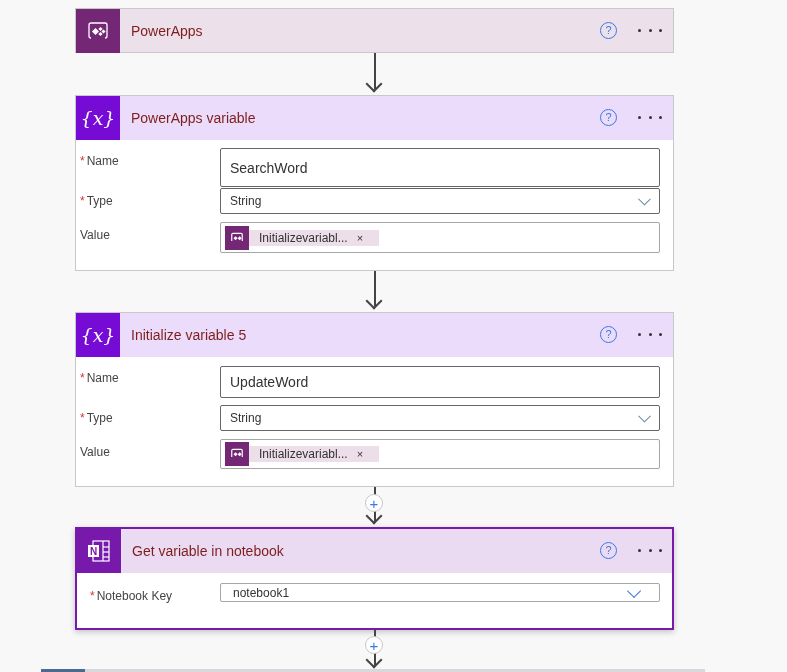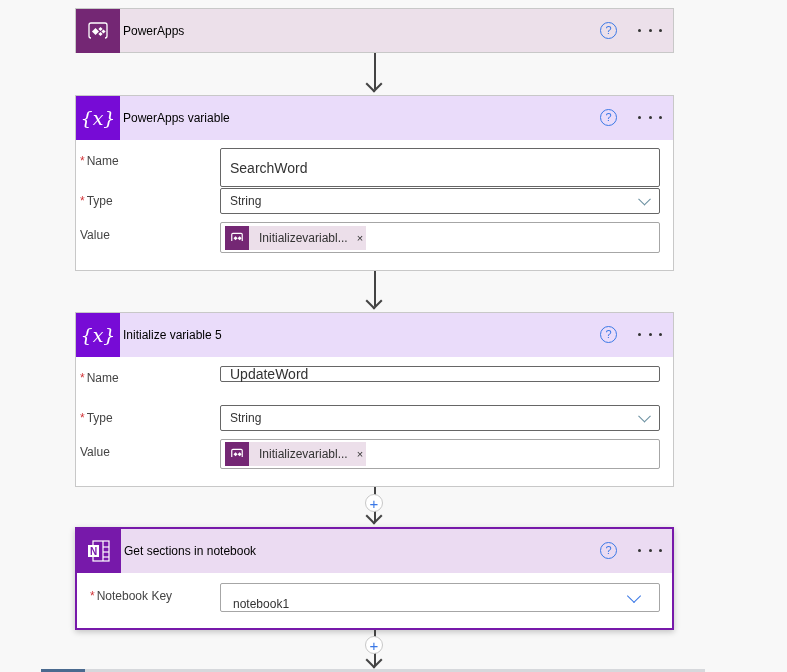--- a/index.html
+++ b/index.html
@@ -21,21 +21,21 @@
       box-shadow: 0 2px 6px rgba(0,0,0,0.22);
     }
     .card-header {
       height: 44px; display: flex; align-items: center; position: relative;
     }
     .card-icon {
       width: 44px; height: 44px; display: flex; align-items: center; justify-content: center;
       flex: 0 0 44px;
     }
     .card-title {
-      margin-left: 3px; font-size: 12px; color: #000000; flex: 1;
+      margin-left: 11px; font-size: 14px; color: #7f1d1d; flex: 1;
     }
     .help-icon {
       width: 15px; height: 15px; border: 1.2px solid #3a78e6; border-radius: 50%;
       color: #3a78e6; font-size: 11px; display: flex; align-items: center; justify-content: center;
       position: absolute; right: 56px; top: 13px; line-height: 1;
     }
     .more-icon {
       position: absolute; right: 11px; top: 12px; width: 24px; height: 18px;
       display: flex; align-items: center; justify-content: space-between;
     }
@@ -51,22 +51,22 @@
     }
     .select { font-size: 12px; }
     .chev {
       position: absolute; right: 10px; top: 50%; width: 8px; height: 8px;
       border-right: 1px solid #6a8fa0; border-bottom: 1px solid #6a8fa0;
       transform: translateY(-70%) rotate(45deg);
     }
     .chev.blue { border-color: #3a78e6; border-width: 1.6px; width: 9px; height: 9px; right: 20px; }
     .value-box { border-color: #a6a6a6; padding-left: 4px; }
     .token {
-      display: flex; align-items: center; background: #ecdfea; height: 24px;
-      padding-right: 3px; font-size: 12px; color: #333;
+      display: flex; align-items: center; background: #ecdfea; height: 16px;
+      padding-right: 16px; font-size: 12px; color: #333;
     }
     .token-icon {
       width: 24px; height: 24px; background: #742774; display: flex; align-items: center; justify-content: center;
       margin-right: 10px;
     }
     .token-close { margin-left: 9px; font-size: 11px; color: #333; }
     .connector-line { position: absolute; width: 2px; background: #444; left: 374px; }
     .arrow {
       position: absolute; left: 368px; width: 10px; height: 10px;
       border-right: 2px solid #444; border-bottom: 2px solid #444; transform: rotate(45deg);
@@ -163,21 +163,21 @@
     <div class="help-icon">
         <span>?</span>
       </div>
     <div class="more-icon">
         <span></span>
         <span></span>
         <span></span>
       </div>
   </div>
   <div class="field-label" style="top:58px;"><span class="req">*</span><span>Name</span></div>
-  <div class="input" style="top:53px; height:16px;">
+  <div class="input" style="top:53px; height:32px;">
       <span>UpdateWord</span>
     </div>
   <div class="field-label" style="top:98px;"><span class="req">*</span><span>Type</span></div>
   <div class="input select" style="top:92px; height:26px;">
     <span>String</span>
     <span class="chev"></span>
   </div>
   <div class="field-label" style="top:132px;"><span>Value</span></div>
   <div class="input value-box" style="top:126px; height:30px;">
     <div class="token">
@@ -206,32 +206,32 @@
       <svg width="26" height="24" viewBox="0 0 26 24">
         <rect x="7" y="2" width="16" height="20" fill="none" stroke="#fff" stroke-width="1.2"></rect>
         <line x1="17" y1="2" x2="17" y2="22" stroke="#fff" stroke-width="1.2"></line>
         <line x1="17" y1="8" x2="23" y2="8" stroke="#fff" stroke-width="1.2"></line>
         <line x1="17" y1="13" x2="23" y2="13" stroke="#fff" stroke-width="1.2"></line>
         <line x1="17" y1="18" x2="23" y2="18" stroke="#fff" stroke-width="1.2"></line>
         <rect x="2" y="6" width="11" height="12" fill="#fff"></rect>
         <text x="7.5" y="16" font-size="10" font-weight="bold" fill="#7719aa" text-anchor="middle" font-family="Liberation Sans, sans-serif">N</text>
       </svg>
     </div>
-    <span class="card-title">Get sections in notebook</span>
+    <span class="card-title">Get variable in notebook</span>
     <div class="help-icon" style="right:55px;">
         <span>?</span>
       </div>
     <div class="more-icon" style="right:10px;">
         <span></span>
         <span></span>
         <span></span>
       </div>
   </div>
   <div class="field-label" style="top:60px; left:13px;text-align:center;"><span class="req">*</span><span>Notebook Key</span></div>
-  <div class="input select" style="top:54px; left:143px; width:440px; height:29px; border-color:#a6a6a6; padding-left:12px;align-items:flex-end;">
+  <div class="input select" style="top:54px; left:143px; width:440px; height:19px; border-color:#a6a6a6; padding-left:12px;">
     <span>notebook1</span>
     <span class="chev blue"></span>
   </div>
 </div>
 
 <div class="connector-line" style="top:630px; height:36px;"></div>
 <div class="plus-btn" style="top:636px;">
     <span>+</span>
   </div>
 <div class="arrow" style="top:654px;"></div>

